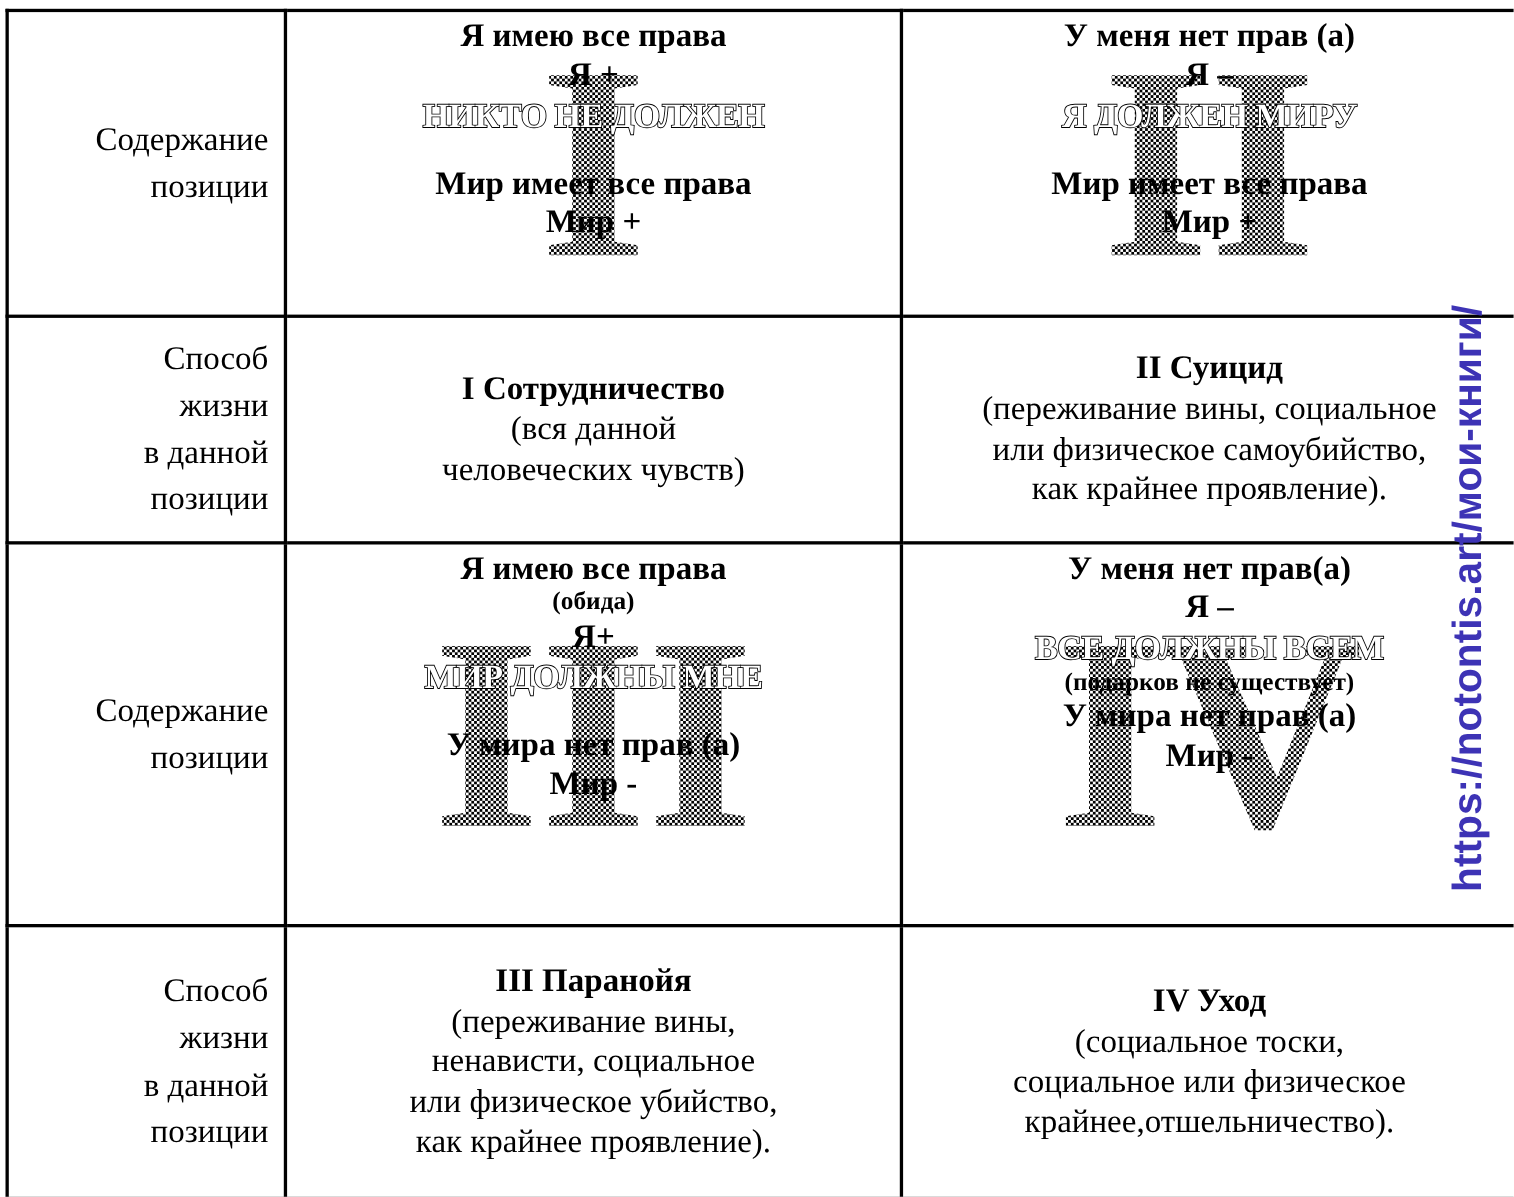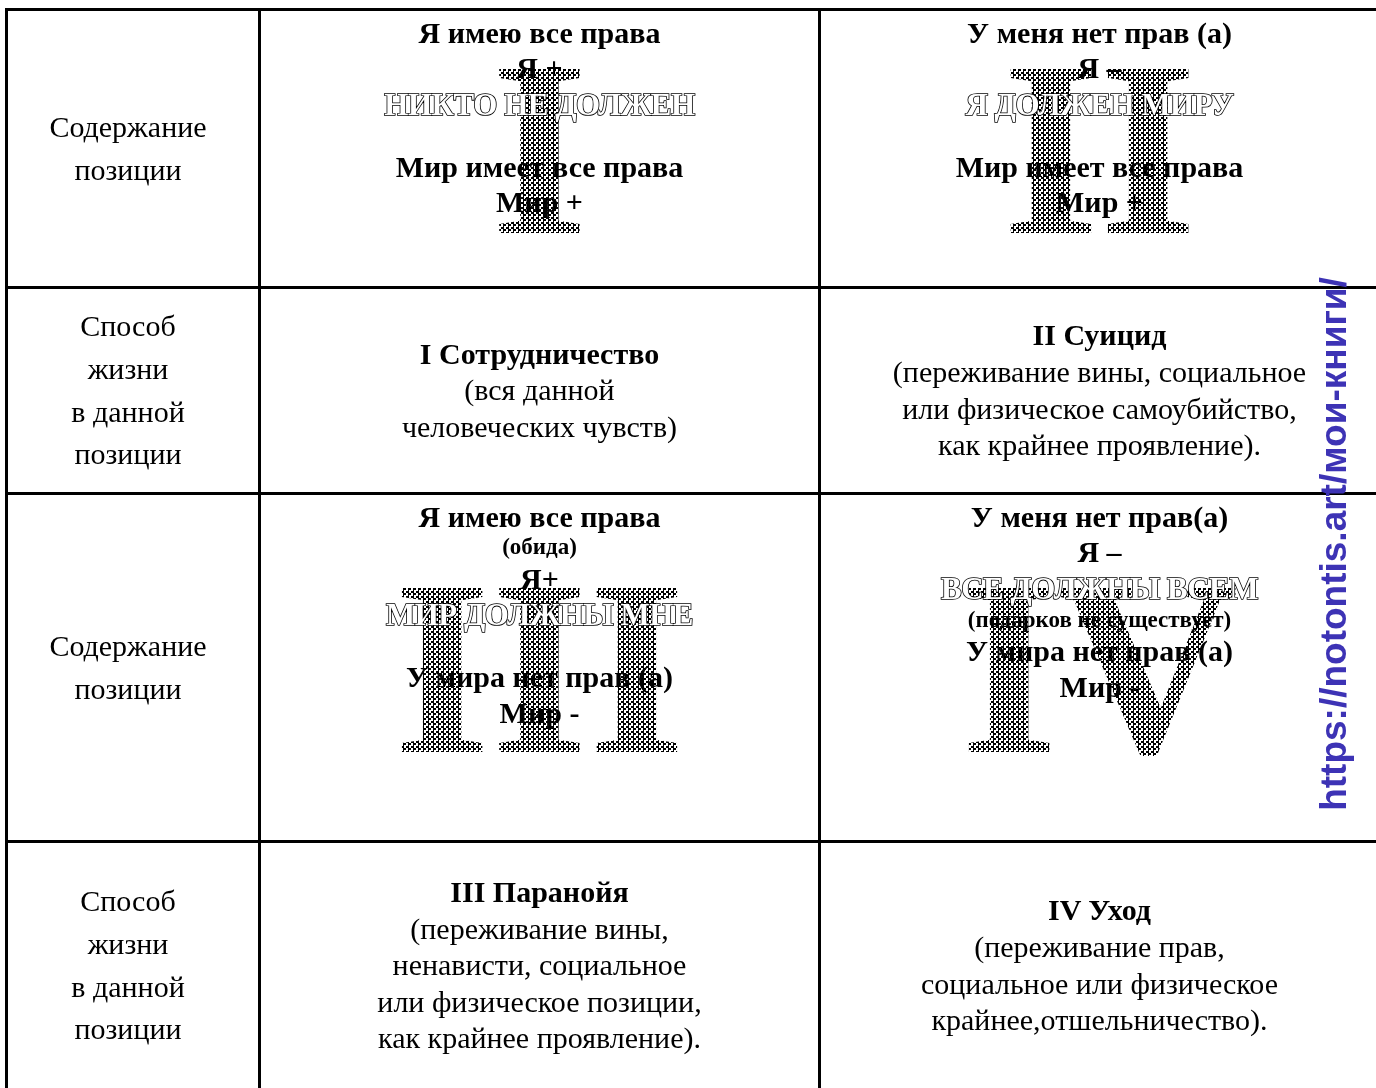--- a/index.html
+++ b/index.html
@@ -44,21 +44,21 @@
   tr.row-content-a td { height: 275px; }
   tr.row-mode-a    td { height: 203px; }
   tr.row-content-b td { height: 345px; }
   tr.row-mode-b    td { height: 245px; }
 
   
   .label-cell {
     font-size: 30px;
     line-height: 1.42;
     padding: 0 14px 0 4px;
-    text-align: center;
+    text-align: right;
   }
   .label-cell .ln { display: block; white-space: nowrap; }
 
   
   .quad {
     position: relative;
     width: 100%;
     height: 100%;
     overflow: hidden;
   }
@@ -275,29 +275,29 @@
           <span class="ln">в данной</span>
           <span class="ln">позиции</span>
         </div>
       </td>
 
       <td class="quad-col">
         <div class="mode-cell">
           <span class="ttl">III Паранойя</span>
           <span class="ln">(переживание вины,</span>
           <span class="ln">ненависти, социальное</span>
-          <span class="ln">или физическое позиции,</span>
+          <span class="ln">или физическое убийство,</span>
           <span class="ln">как крайнее проявление).</span>
         </div>
       </td>
 
       <td class="quad-col">
         <div class="mode-cell">
           <span class="ttl">IV Уход</span>
-          <span class="ln">(переживание прав,</span>
+          <span class="ln">(социальное тоски,</span>
           <span class="ln">социальное или физическое</span>
           <span class="ln">крайнее,отшельничество).</span>
         </div>
       </td>
     </tr>
   </tbody>
 </table>
 
 <div id="site-watermark">https://notontis.art/мои-книги/</div>
 

